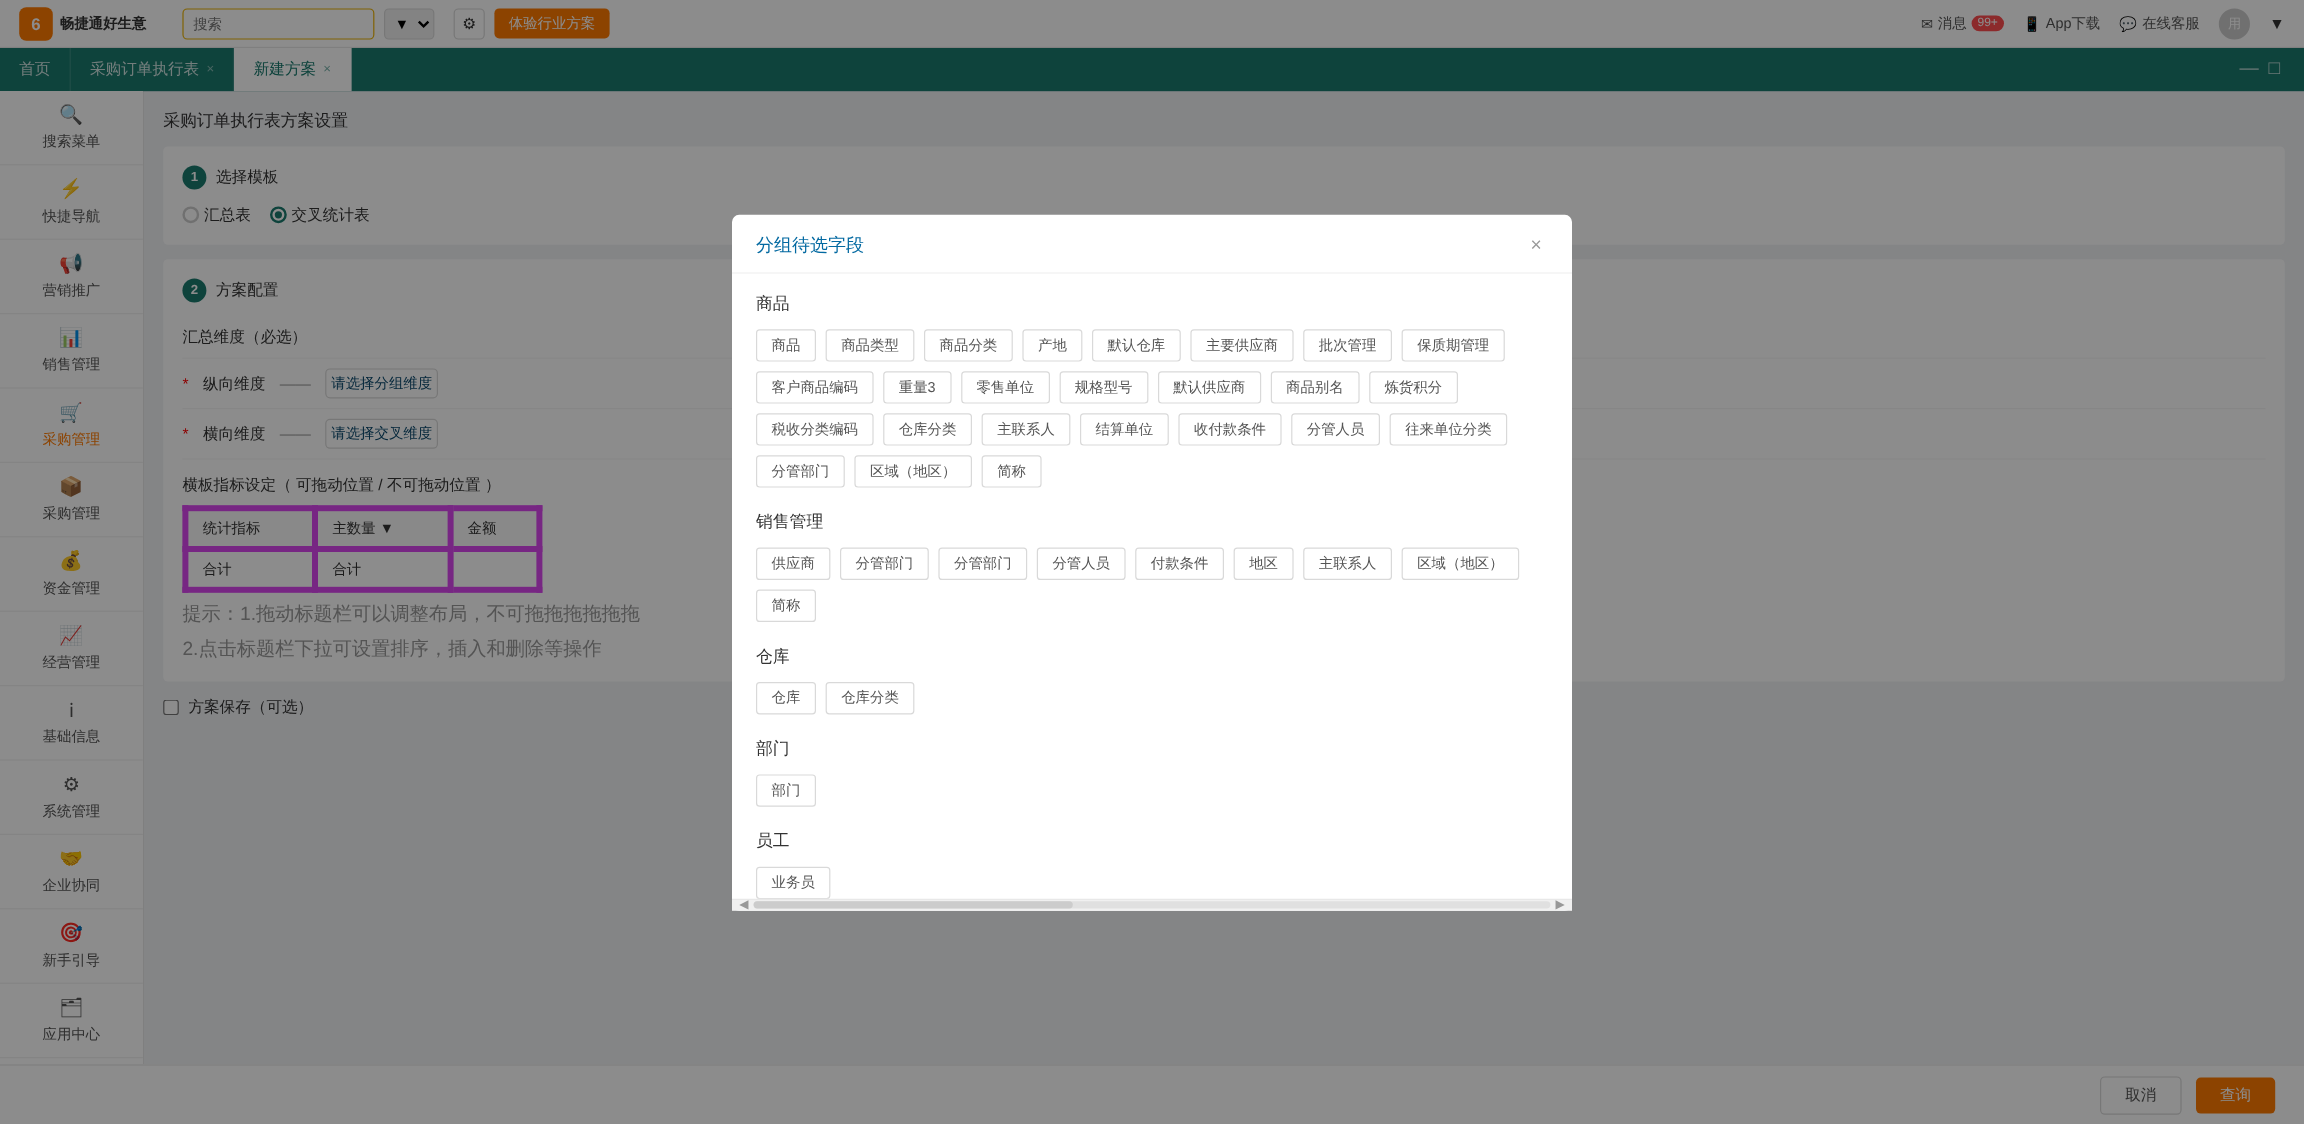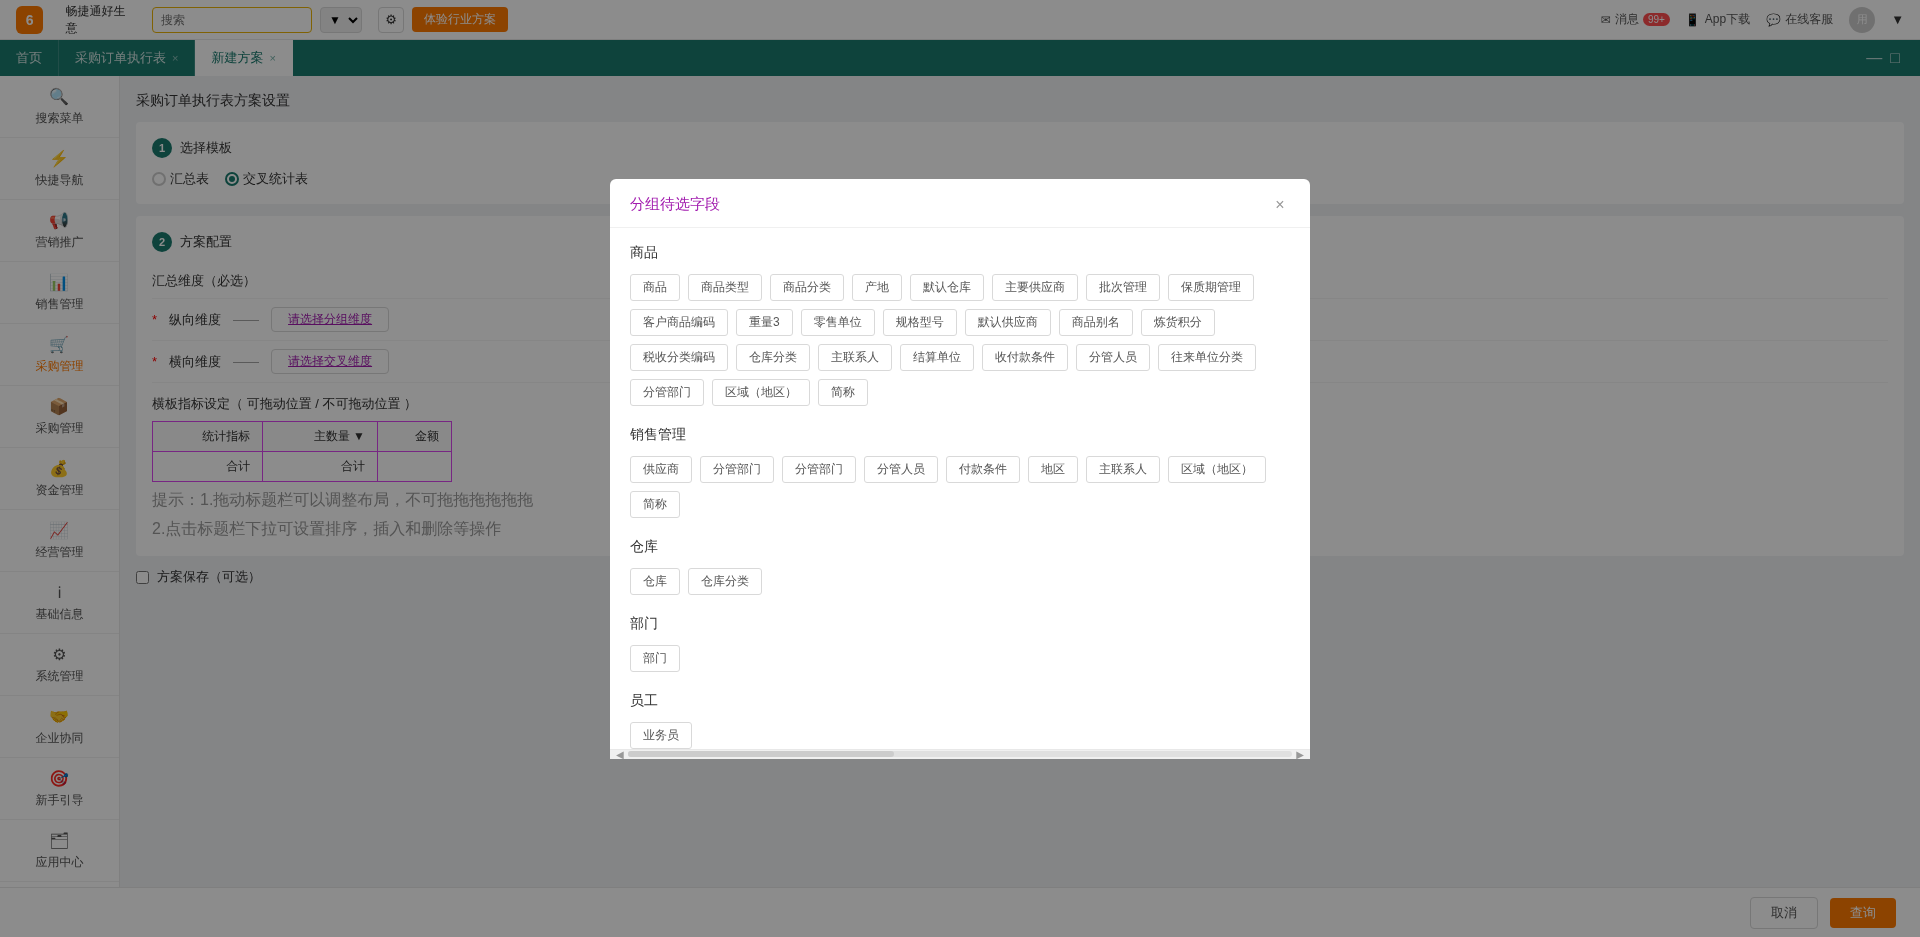--- a/index.html
+++ b/index.html
@@ -23,21 +23,21 @@
       gap: 6px;
       width: 120px;
     }
     .logo-icon {
       width: 28px; height: 28px;
       background: #ff7a00;
       border-radius: 6px;
       display: flex; align-items: center; justify-content: center;
       color: white; font-weight: bold; font-size: 14px;
     }
-    .logo-text { font-size: 12px; color: #333; font-weight: normal; margin-left: 16px; }
+    .logo-text { font-size: 12px; color: #333; font-weight: bold; }
 
     .header-search {
       display: flex; align-items: center; gap: 8px; flex: 0 0 auto; margin-left: 16px;
     }
     .header-search input {
       width: 160px; height: 26px;
       border: 1px solid #eab308;
       border-radius: 4px;
       padding: 0 8px;
       font-size: 12px;
@@ -275,21 +275,21 @@
       position: relative;
     }
     .modal-header {
       padding: 16px 20px 12px;
       border-bottom: 1px solid #f0f0f0;
       display: flex;
       align-items: center;
       justify-content: space-between;
       flex-shrink: 0;
     }
-    .modal-title { font-size: 15px; font-weight: 500; color: #a21caf; }
+    .modal-title { font-size: 15px; font-weight: 500; color: #0369a1; }
     .modal-close {
       width: 20px; height: 20px;
       display: flex; align-items: center; justify-content: center;
       cursor: pointer;
       color: #999;
       font-size: 16px;
     }
     .modal-body {
       padding: 16px 20px;
       overflow-y: auto;
@@ -356,36 +356,34 @@
       gap: 12px;
       padding: 8px 0;
       border-bottom: 1px solid #f5f5f5;
       font-size: 13px;
     }
     .config-label { color: #f00; }
     .config-dash { color: #999; }
     .config-select {
       border: 1px solid #d9d9d9;
       border-radius: 4px;
-      padding: 3px 16px;
+      padding: 3px 4px;
       font-size: 12px;
-      color: #a21caf;
-      text-decoration: underline;
+      color: #0c4a6e;
     }
 
     .stats-table {
       width: 100%;
       border-collapse: collapse;
       font-size: 12px;
     }
     .stats-table th, .stats-table td {
-      border: 1px solid #d946ef;
+      border: 5px solid #d946ef;
       padding: 6px 12px;
-      text-align: right;
-      font-family: Liberation Serif, serif;
+      text-align: left;
     }
     .stats-table th { background: #fafafa; font-weight: 500; }
 
     .hint-text { font-size: 16px; color: #999; margin-top: 8px; }
   </style>
 </head>
 <body>
 
 <div class="top-header">
   <div class="logo-area">

